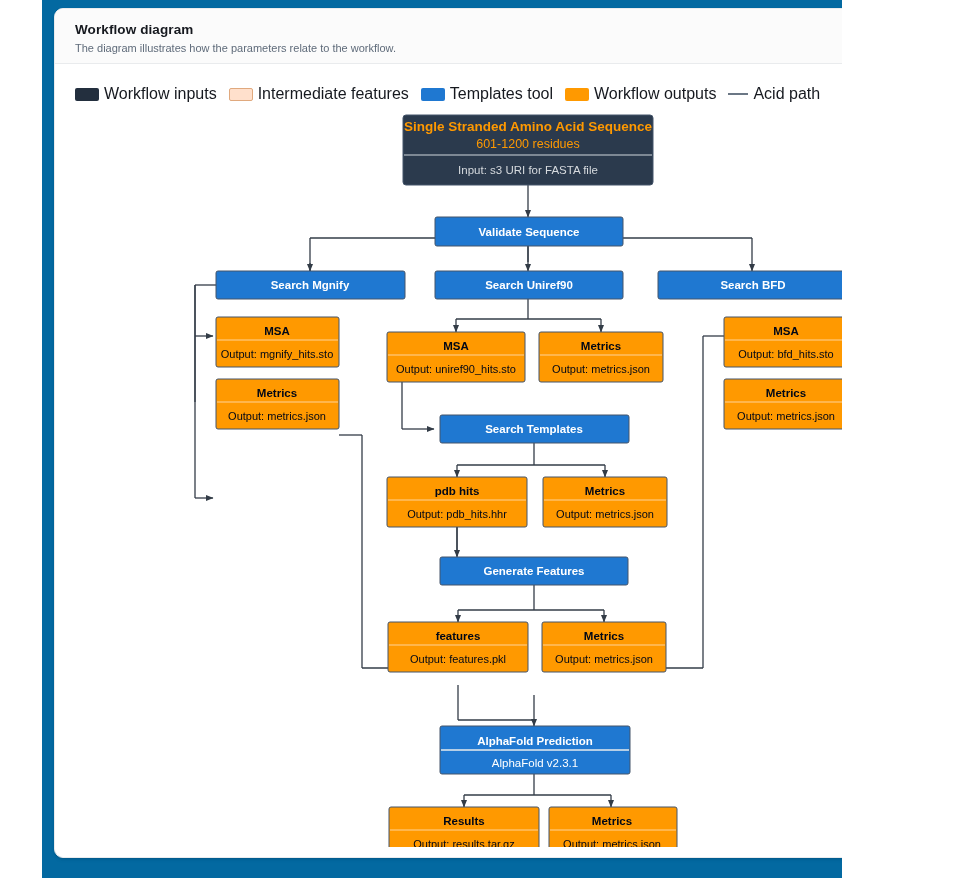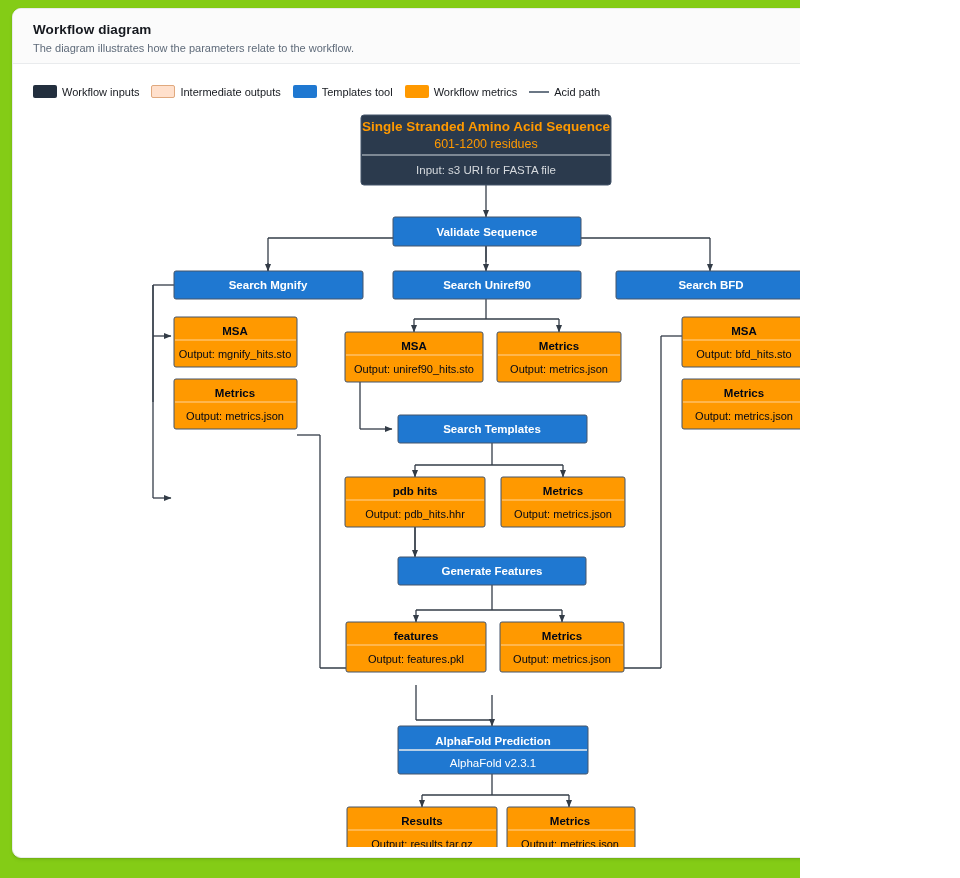--- a/index.html
+++ b/index.html
@@ -5,22 +5,23 @@
   html, body {
     margin: 0;
     padding: 0;
     background: #ffffff;
     font-family: "Liberation Sans", sans-serif;
   }
   #page {
     position: relative;
     width: 800px;
     height: 878px;
-    background: #84cc16;
+    background: #0369a1;
     overflow: hidden;
+    margin-left: 42px;
   }
   .card {
     position: absolute;
     left: 12px;
     top: 8px;
     width: 936px;
     height: 850px;
     background: #ffffff;
     border: 1px solid #e9ebed;
     border-radius: 9px;
@@ -50,21 +51,21 @@
     color: #5f6b7a;
     line-height: 15px;
     margin-top: 3px;
   }
   .legend {
     position: absolute;
     left: 20px;
     top: 76px;
     display: flex;
     gap: 7px;
-    font-size: 11px;
+    font-size: 16px;
     color: #16191f;
   }
   .legend-item {
     display: flex;
     align-items: center;
     gap: 5px;
     margin-right: 5px;
   }
   .legend-swatch {
     width: 24px;
@@ -101,29 +102,29 @@
       <div class="card-subtitle">The diagram illustrates how the parameters relate to the workflow.</div>
     </div>
 
     <div class="legend">
       <div class="legend-item">
         <span class="legend-swatch" style="background:#232f3e;"></span>
         <span class="legend-label">Workflow inputs</span>
       </div>
       <div class="legend-item">
         <span class="legend-swatch" style="background:#ffe0cc;border:1px solid #e0a97e;box-sizing:border-box;"></span>
-        <span class="legend-label">Intermediate outputs</span>
+        <span class="legend-label">Intermediate features</span>
       </div>
       <div class="legend-item">
         <span class="legend-swatch" style="background:#1f78d1;"></span>
         <span class="legend-label">Templates tool</span>
       </div>
       <div class="legend-item">
         <span class="legend-swatch" style="background:#f90;"></span>
-        <span class="legend-label">Workflow metrics</span>
+        <span class="legend-label">Workflow outputs</span>
       </div>
       <div class="legend-item">
         <span class="legend-line"></span>
         <span class="legend-label">Acid path</span>
       </div>
     </div>
 
     <div class="diagram-wrap">
       <svg width="934" height="752" viewBox="0 0 934 752">
         <defs>

